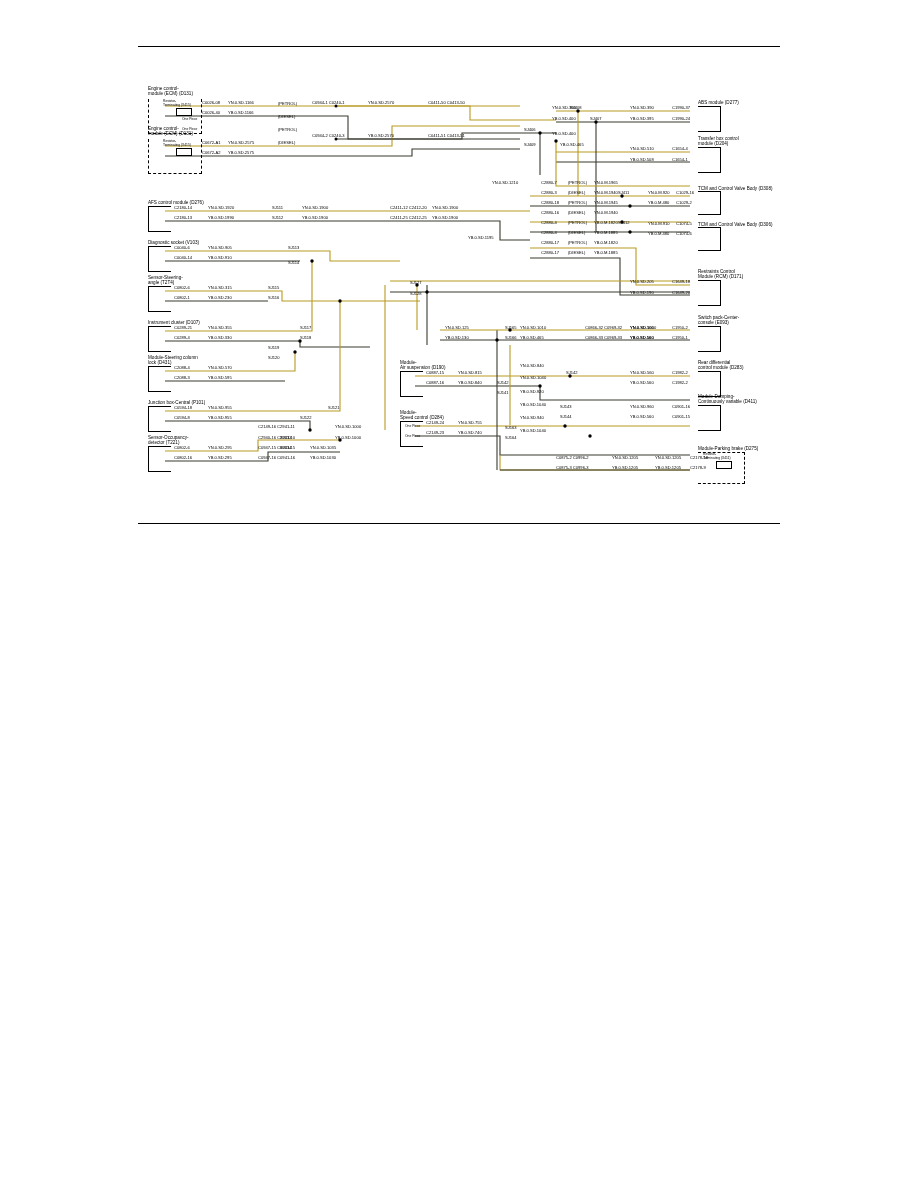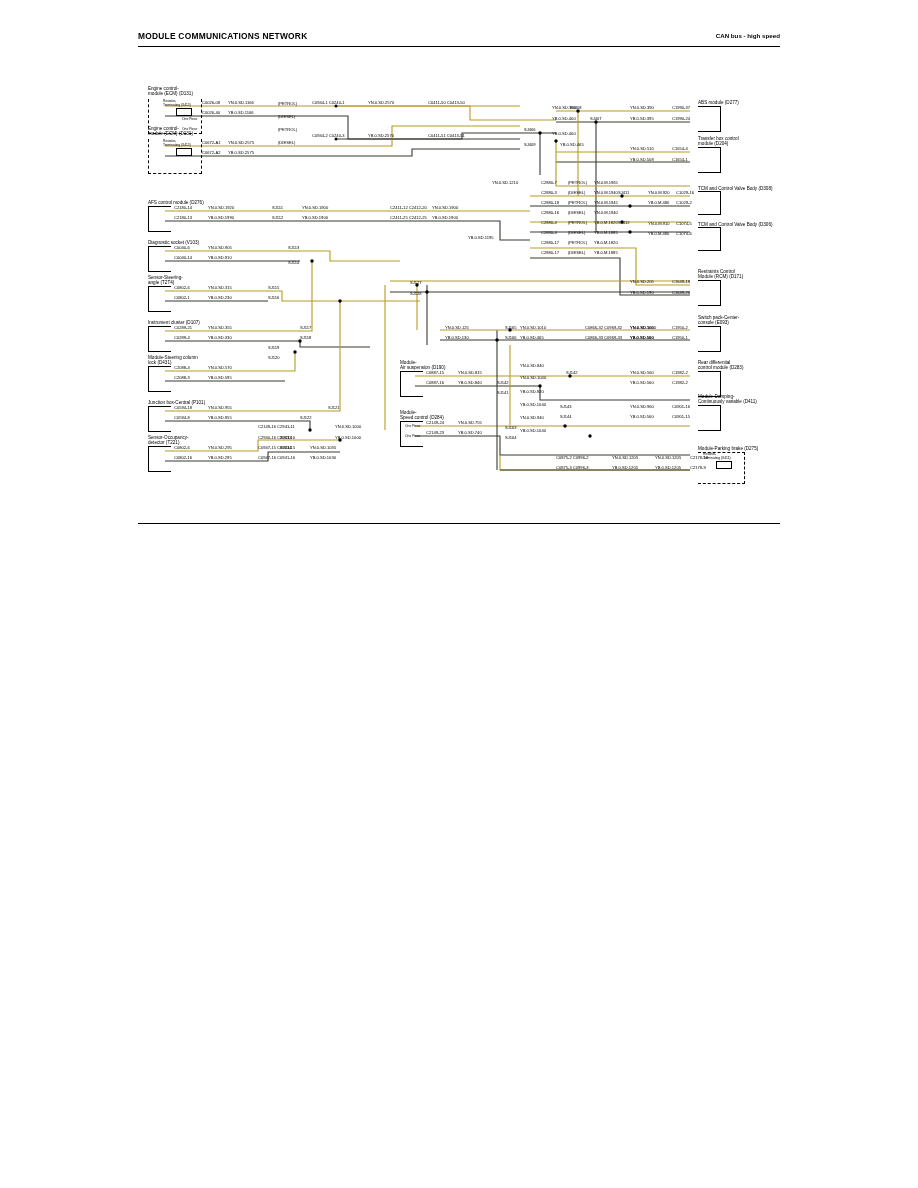--- a/index.html
+++ b/index.html
@@ -24,24 +24,20 @@
 
   
   .t{position:absolute;font-size:4.1px;line-height:4.6px;white-space:nowrap;color:#000;font-family:"Liberation Sans",sans-serif;}
   .t.res{font-size:3.3px;}
 </style>
 </head>
 <body>
 
 <div class="page">
 
-  <div class="hdr">
-    <div class="hdr-title">MODULE COMMUNICATIONS NETWORK</div>
-    <div class="hdr-right">CAN bus - high speed</div>
-  </div>
   <div class="rule-top"></div>
   <div class="rule-bot"></div>
 
   <div class="canvas">
     <svg width="918" height="1188" viewBox="0 0 918 1188">
       <g id="wires" fill="none" stroke-width="1.1">
 
         <path d="M165 106 H520" stroke="#b89a22"></path>
         <path d="M165 116 H348 V139 H520" stroke="#3b3b31"></path>
 

